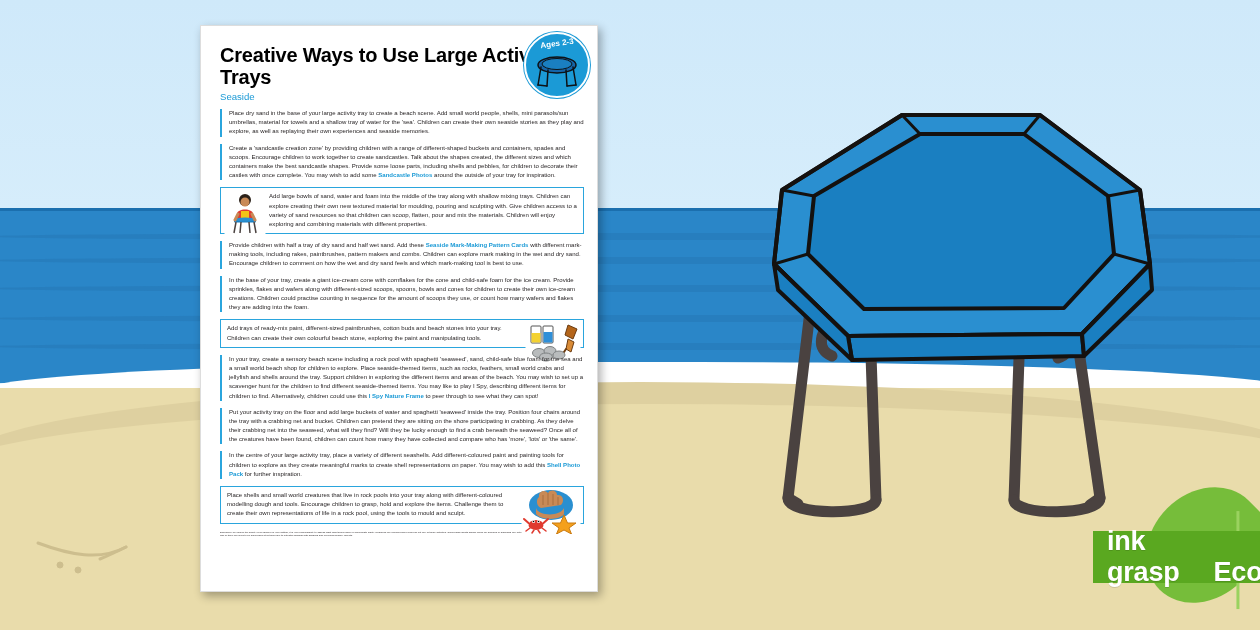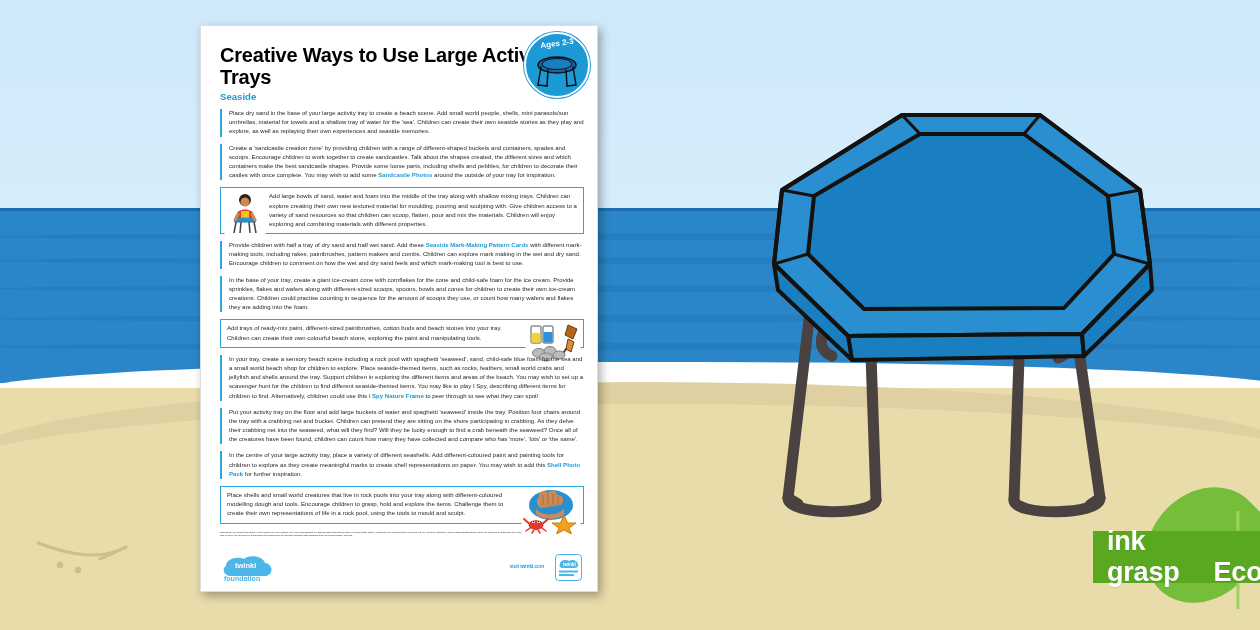--- a/index.html
+++ b/index.html
@@ -42,21 +42,21 @@
             text-shadow:0 1px 0 rgba(0,0,0,.12);}
   .eco-text .word2{margin-left:34px;}
 
   
   .sheet{position:absolute;left:200px;top:25px;width:396px;height:565px;
          background:#ffffff;box-shadow:3px 4px 9px rgba(0,0,0,.32);
          border:1px solid #dddddd;}
   .sheet-inner{position:absolute;left:0;top:0;right:0;bottom:0;padding:14px 13px 8px 13px;}
   .doc-title{color:#000000;font-size:20px;font-weight:bold;line-height:1.1;
              margin:4px 0 3px 6px;letter-spacing:-.2px;}
-  .doc-sub{color:#1b9ad6;font-size:9.6px;font-weight:bold;margin:0 0 7px 6px;}
+  .doc-sub{color:#1b9ad6;font-size:9.6px;font-weight:normal;margin:0 0 7px 6px;}
 
   .badge{position:absolute;right:7px;top:6px;width:62px;height:62px;border-radius:50%;
          background:#1b9ad6;border:2px solid #ffffff;box-shadow:0 0 0 1px #1b9ad6;
          overflow:hidden;}
   .badge-text{position:absolute;top:5px;left:0;width:100%;text-align:center;
               color:#ffffff;font-size:8px;font-weight:bold;
               transform:rotate(-8deg);}
   .badge-tray{position:absolute;left:9px;top:20px;width:44px;height:34px;}
 
   .para{position:relative;margin:0 0 7px 6px;padding-left:7px;
@@ -238,30 +238,15 @@
                 <path d="M42 80 L50 86"></path>
                 <path d="M34 84 L38 90"></path>
     </g>
   </g>
   <path d="M86 54 L93 70 L110 70 L96 80 L101 92 L86 84 L71 92 L76 80 L62 70 L79 70 Z" fill="#f4a01c" stroke="#c97a10" stroke-width="2"></path>
 </svg><span>Place shells and small world creatures that live in rock pools into your tray along with different-coloured modelling dough and tools. Encourage children to grasp, hold and explore the items. Challenge them to create their own representations of life in a rock pool, using the tools to mould and sculpt.</span></div>
       </div>
 
     <div class="disclaimer">Disclaimer: To ensure the safety of all children in your setting, it is your responsibility to assess what adult supervision or appropriate safety measures are required when carrying out any of these activities. Supervising adults should check for allergies or disregard any potential risks. Please be aware that children under the age of three will need to be supervised at all times due to potential hazards with handling and exploring sensory objects.</div>
 
-    <div class="footer">
-      <svg class="tw-logo" viewBox="0 0 116 60">
-        <path d="M12 26 C12 12, 34 6, 48 12 C58 2, 86 6, 90 20 C106 22, 108 42, 92 46 L20 46 C6 44, 4 30, 12 26 Z" fill="#4cb6e8"></path>
-        <text x="30" y="29" font-family="Liberation Sans, sans-serif" font-size="15" font-weight="bold" fill="#ffffff">twinkl</text>
-        <text x="8" y="56" font-family="Liberation Sans, sans-serif" font-size="14" font-weight="bold" fill="#4cb6e8">foundation</text>
-      </svg>
-      <div class="visit">visit twinkl.com</div>
-      <svg class="tw-badge" viewBox="0 0 54 54">
-        <rect x="1" y="1" width="52" height="52" rx="7" fill="#ffffff" stroke="#4cb6e8" stroke-width="2"></rect>
-        <path d="M10 20 C10 13, 22 10, 28 14 C34 9, 46 13, 46 21 C48 26, 42 29, 36 28 L16 28 C9 28, 8 23, 10 20 Z" fill="#4cb6e8"></path>
-        <text x="16" y="24" font-family="Liberation Sans, sans-serif" font-size="9" font-weight="bold" fill="#ffffff">twinkl</text>
-        <rect x="8" y="33" width="38" height="4" fill="#4cb6e8"></rect>
-        <rect x="8" y="40" width="30" height="4" fill="#4cb6e8"></rect>
-      </svg>
-    </div>
 
   </div>
 </div>
 
 </body></html>

